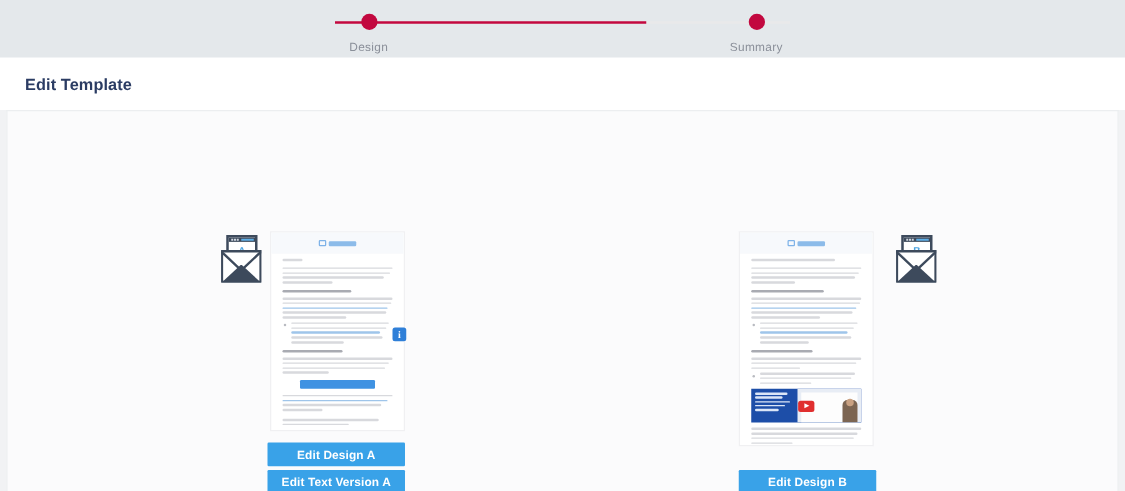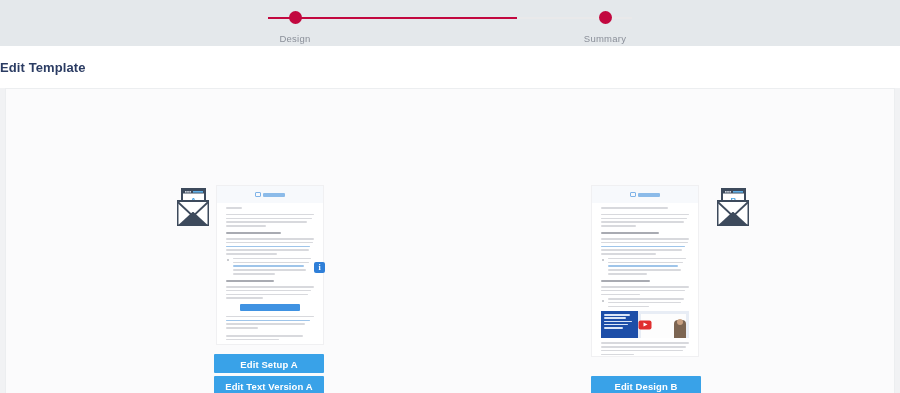--- a/index.html
+++ b/index.html
@@ -75,21 +75,21 @@
     color: #8a8f99;
     letter-spacing: 0.25px;
     white-space: nowrap;
   }
 
   
   .page-title-row {
     height: 42px;
     display: flex;
     align-items: center;
-    padding-left: 0;
+    padding-left: 20px;
     background: #ffffff;
   }
   .page-title {
     font-size: 13px;
     font-weight: bold;
     color: #2b3c63;
     letter-spacing: 0.1px;
   }
 
   
@@ -323,21 +323,21 @@
       <div class="ln" style="width:60%"></div>
       <div style="height:3px"></div>
 
     </div>
 
   </div>
 
   <span class="info-badge info-a">i</span>
 
   <div class="btn-stack btn-stack-a">
-    <button class="btn">Edit Setup A</button>
+    <button class="btn">Edit Design A</button>
     <button class="btn">Edit Text Version A</button>
 
   </div>
 
   <div class="preview preview-b">
     <div class="pv-head">
       <span class="pv-logo-mark"></span>
       <span class="pv-logo-text"></span>
     </div>
     <div class="pv-body">

